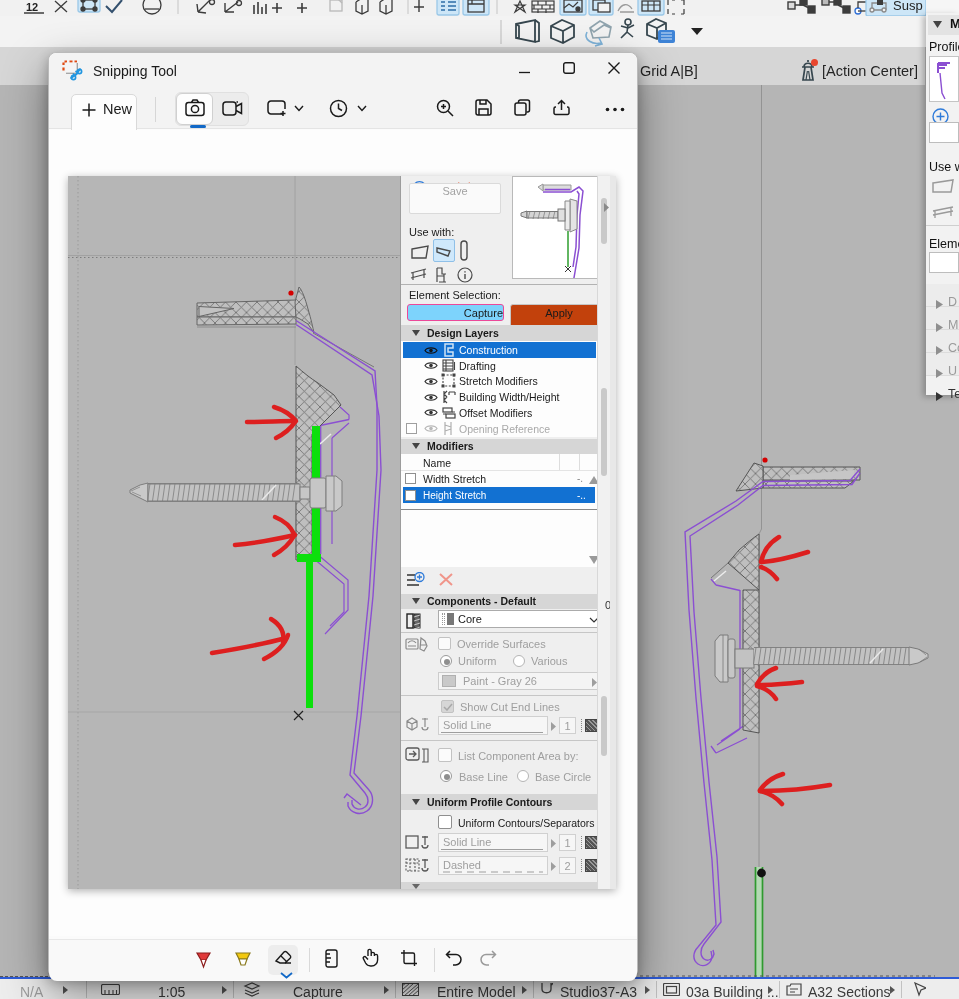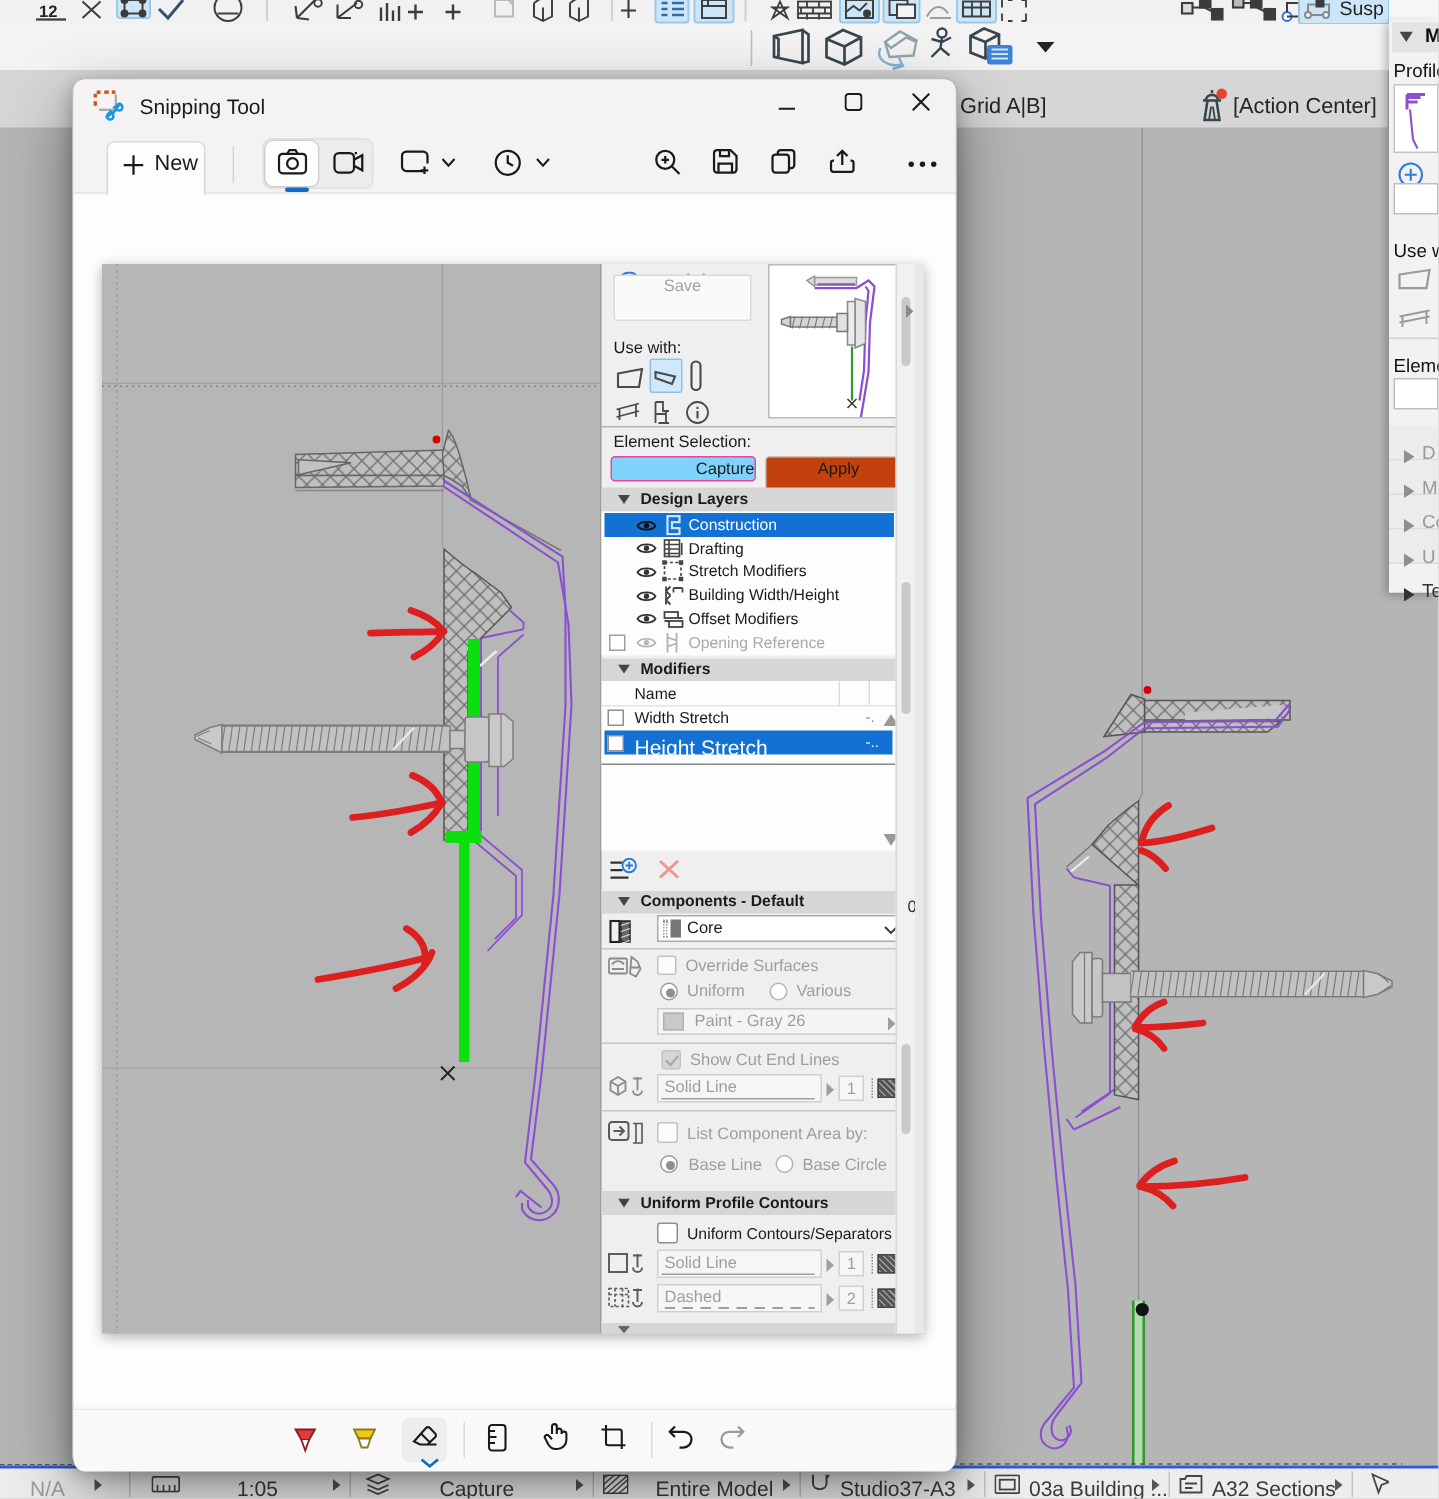--- a/index.html
+++ b/index.html
@@ -751,21 +751,21 @@
  <div class="abs" style="left:0;top:278px;width:196px;height:113px;background:#fdfdfd"></div>
  <div class="abs" style="left:22px;top:281px;font-size:10.5px">Name</div>
  <div class="abs" style="left:158px;top:278px;width:1px;height:16px;background:#ddd"></div>
  <div class="abs" style="left:178px;top:278px;width:1px;height:16px;background:#ddd"></div>
  <div class="abs" style="left:0;top:294px;width:196px;height:1px;background:#e4e4e4"></div>
  <div class="abs" style="left:4px;top:297px;width:11px;height:11px;background:#fff;border:1px solid #8f8f8f"></div>
  <div class="abs" style="left:22px;top:297px;font-size:10.5px">Width Stretch</div>
  <div class="abs" style="left:176px;top:297px;font-size:10px;color:#888">-.</div>
  <div class="abs" style="left:2px;top:311px;width:192px;height:16px;background:#1271d2"></div>
  <div class="abs" style="left:4px;top:314px;width:11px;height:11px;background:#fff;border:1px solid #8f8f8f"></div>
- <div class="abs" style="left:22px;top:314px;font-size:14px;color:#fff">Height Stretch</div>
+ <div class="abs" style="left:22px;top:314px;font-size:10px;color:#fff">Height Stretch</div>
  <div class="abs" style="left:176px;top:314px;font-size:10px;color:#fff">-..</div>
  <div class="abs" style="left:0;top:333px;width:196px;height:1px;background:#888"></div>
  <svg class="abs" style="left:188px;top:300px" width="10" height="8">
         <path d="M5 0 L10 8 H0 z" fill="#9a9a9a"></path>
       </svg>
  <svg class="abs" style="left:188px;top:380px" width="10" height="8">
         <path d="M5 8 L10 0 H0 z" fill="#9a9a9a"></path>
       </svg>
  <svg class="abs" style="left:5px;top:396px" width="19" height="16" viewBox="0 0 19 16">
         <g fill="none" stroke="#333" stroke-width="1.5">

